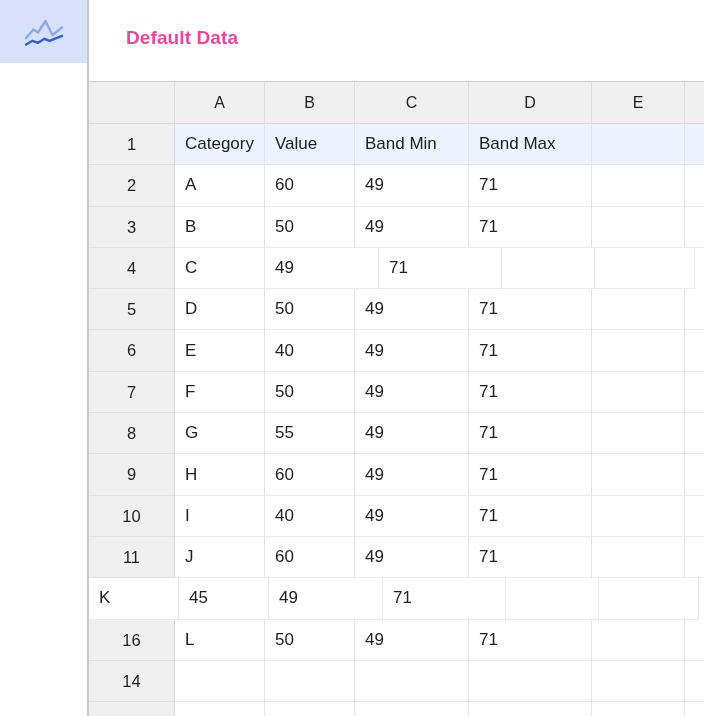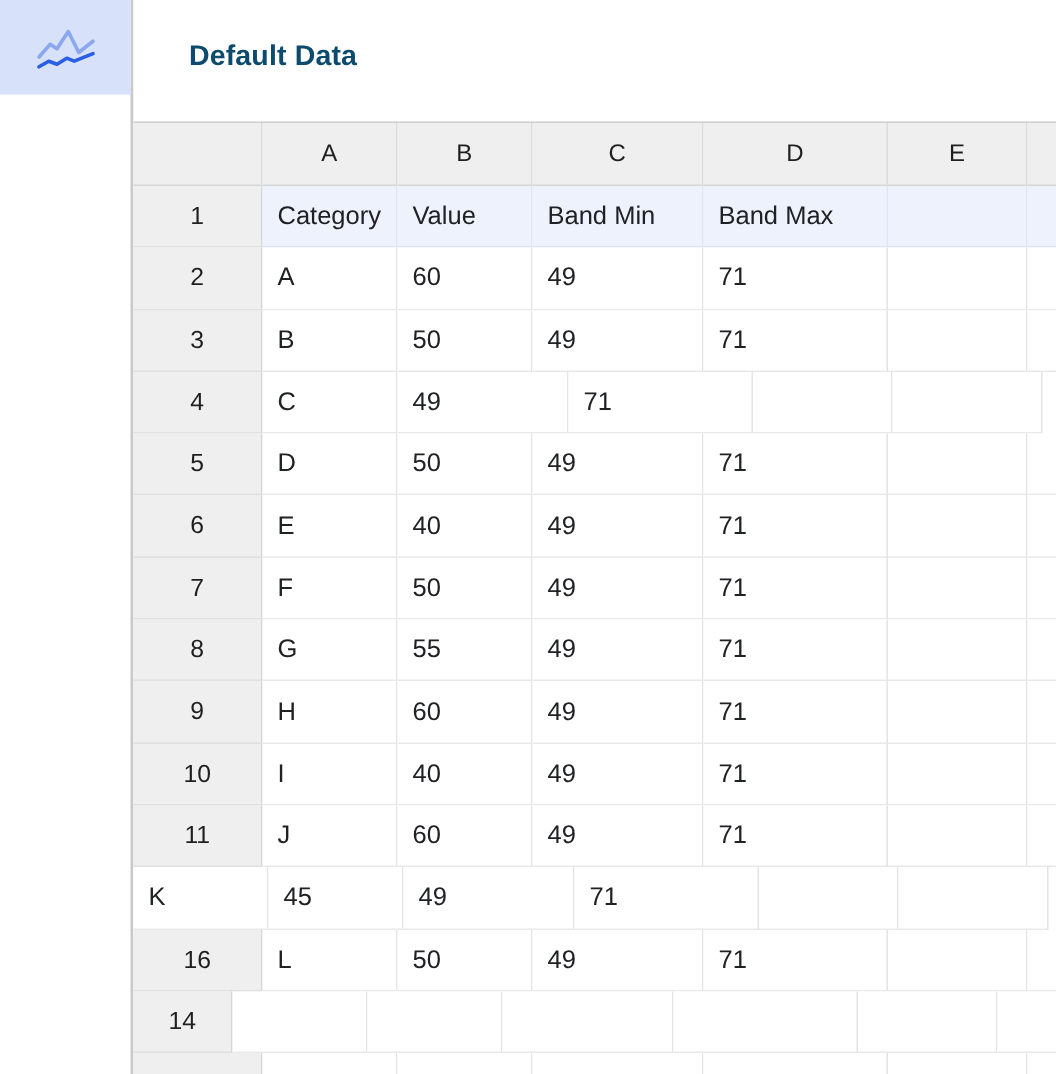--- a/index.html
+++ b/index.html
@@ -15,21 +15,21 @@
   }
   .tile{
     width:87px;height:63px;background:#d7e1fa;border:none;padding:0;margin:0;
     display:flex;align-items:center;justify-content:center;cursor:pointer;
   }
   .tile svg{display:block;}
   
   .main{position:absolute;left:89px;top:0;width:760px;height:716px;}
   .titlebar{height:82px;display:flex;align-items:center;background:#ffffff;}
   .page-title{
-    margin:0 0 6px 37px;font-size:19px;font-weight:700;color:#0c4a6e;
+    margin:0 0 6px 37px;font-size:19px;font-weight:700;color:#ec4899;
     letter-spacing:.1px;
   }
   
   .grid{position:absolute;left:0;top:81px;border-top:1px solid #cdcdcd;background:#fff;}
   .hrow,.row{display:flex;}
   .hrow{height:42px;}
   .row{height:41.3px;}
   .gcell{
     box-sizing:border-box;flex:0 0 auto;display:flex;align-items:center;
     border-right:1px solid #e4e4e4;border-bottom:1px solid #e9e9e9;
@@ -187,21 +187,21 @@
       <div class="row">
         <div class="gcell rn" style="width: 86px;">16</div>
         <div class="gcell cell" style="width: 90px;">L</div>
         <div class="gcell cell" style="width: 90px;">50</div>
         <div class="gcell cell" style="width: 114px;">49</div>
         <div class="gcell cell" style="width: 123px;">71</div>
         <div class="gcell cell" style="width: 93px;"></div>
         <div class="gcell cell" style="width: 100px;"></div>
       </div>
       <div class="row">
-        <div class="gcell rn" style="width: 66px;">14</div>
+        <div class="gcell rn" style="width: 86px;">14</div>
         <div class="gcell cell" style="width: 90px;"></div>
         <div class="gcell cell" style="width: 90px;"></div>
         <div class="gcell cell" style="width: 114px;"></div>
         <div class="gcell cell" style="width: 123px;"></div>
         <div class="gcell cell" style="width: 93px;"></div>
         <div class="gcell cell" style="width: 100px;"></div>
       </div>
       <div class="row">
         <div class="gcell rn" style="width: 86px;">15</div>
         <div class="gcell cell" style="width: 90px;"></div>

